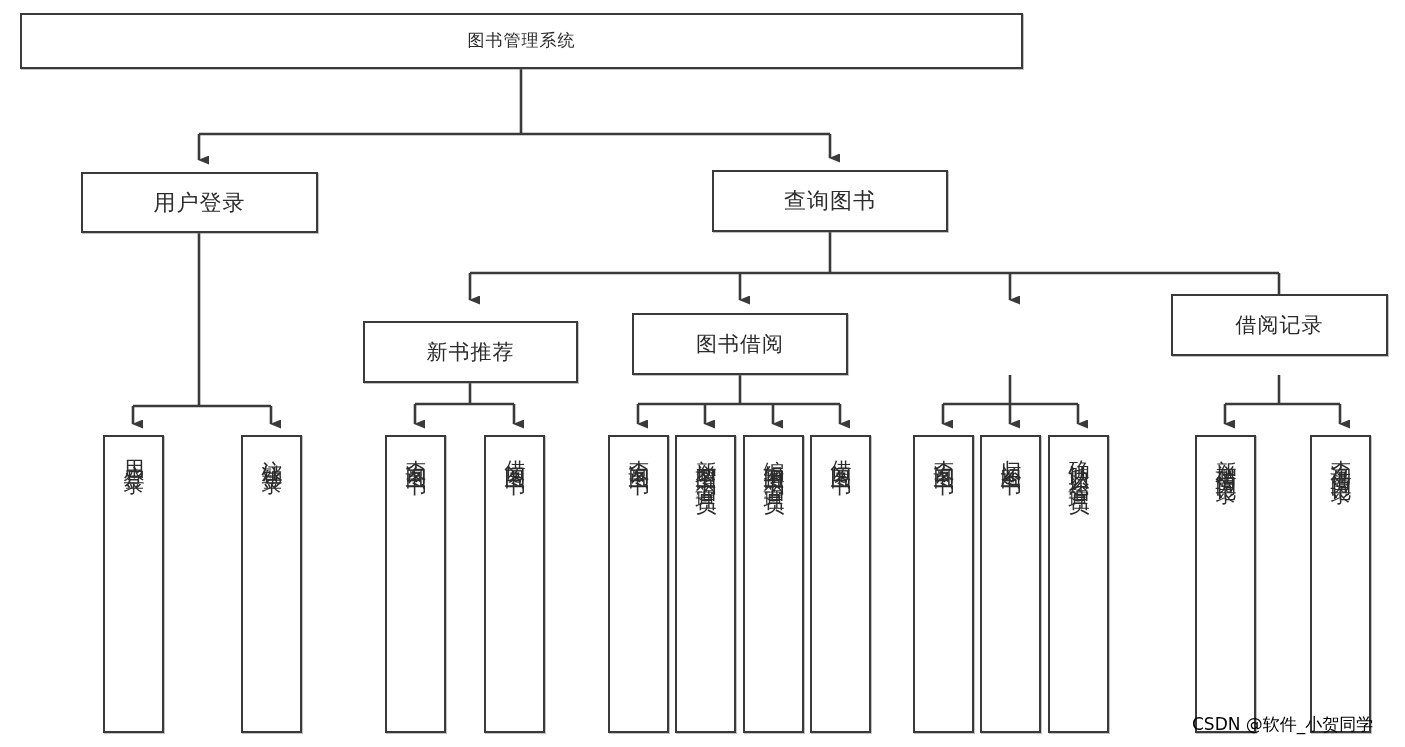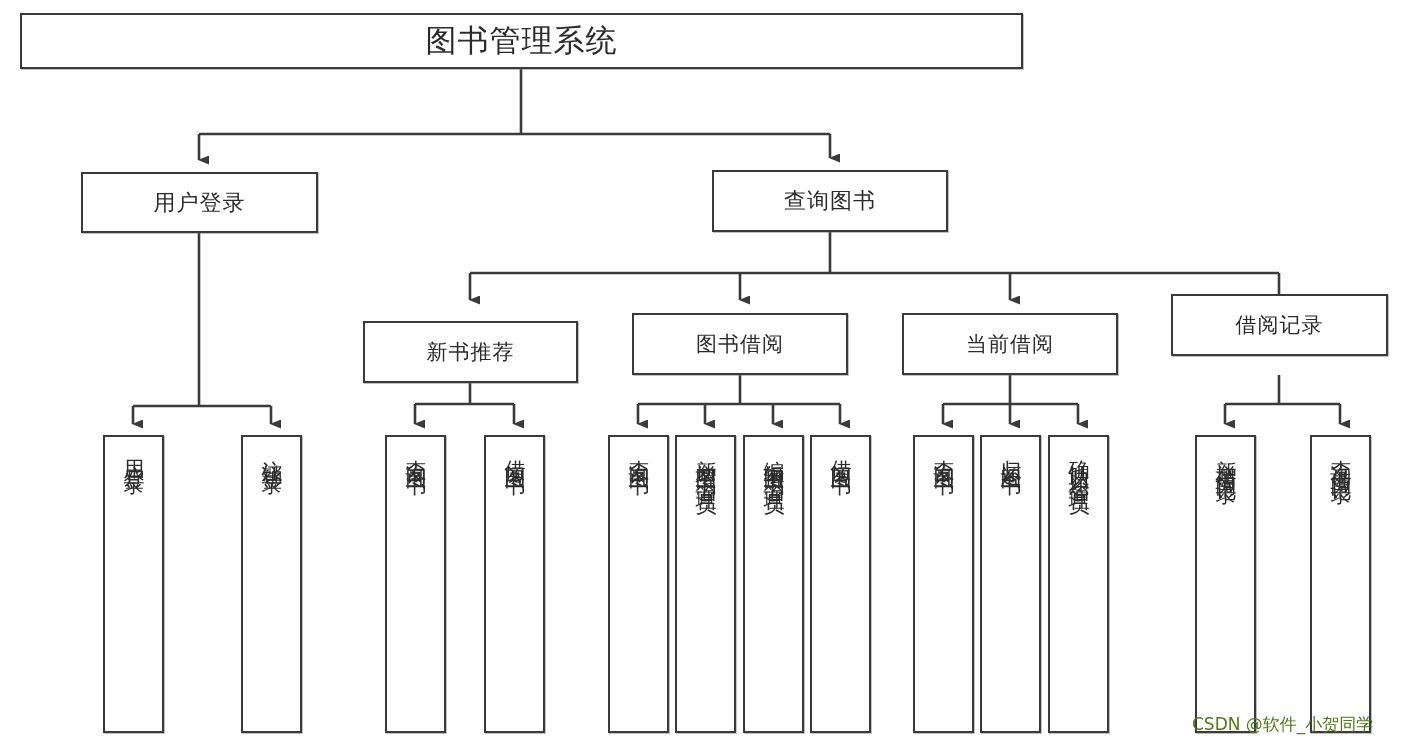--- a/index.html
+++ b/index.html
@@ -36,42 +36,42 @@
     align-items: center;
     justify-content: center;
     z-index: 2;
   }
   .node-label {
     color: #2b2b2b;
     letter-spacing: 1px;
     white-space: nowrap;
     line-height: 1.15;
   }
-  .node-root .node-label { font-size: 31px; }
+  .node-root .node-label { font-size: 17px; }
   .node-l1 .node-label { font-size: 22px; }
   .node-l2 .node-label { font-size: 21px; }
   .node-leaf {
     align-items: flex-start;
     justify-content: center;
     padding-top: 6px;
   }
   .node-leaf .node-label {
     writing-mode: vertical-rl;
     text-orientation: upright;
     font-size: 21px;
     letter-spacing: 5px;
     line-height: 1;
     white-space: nowrap;
   }
   #watermark {
     position: absolute;
     left: 1192px;
     top: 713px;
     font-size: 17px;
-    color: #4d7c0f;
+    color: #000000;
     white-space: nowrap;
     z-index: 5;
     font-family: "DejaVu Sans", "Liberation Sans", sans-serif;
   }
 </style>
 </head>
 <body>
 
 <div id="diagram-root">
 
@@ -135,23 +135,20 @@
   <div class="node node-l1" style="left:712px; top:170px; width:236px; height:62px;">
     <span class="node-label">查询图书</span>
   </div>
 
   <div class="node node-l2" style="left:363px; top:313px; width:215px; height:62px;margin-top:8px;">
     <span class="node-label">新书推荐</span>
   </div>
   <div class="node node-l2" style="left:632px; top:313px; width:216px; height:62px;">
     <span class="node-label">图书借阅</span>
   </div>
-  <div class="node node-l2" style="left:902px; top:313px; width:216px; height:62px;">
-    <span class="node-label">当前借阅</span>
-  </div>
   <div class="node node-l2" style="left:1171px; top:294px; width:217px; height:62px;">
     <span class="node-label">借阅记录</span>
   </div>
 
   <div class="node node-leaf" style="left:103px; top:435px; width:61px; height:298px;">
     <span class="node-label">用户登录</span>
   </div>
   <div class="node node-leaf" style="left:241px; top:435px; width:61px; height:298px;">
     <span class="node-label">注销登录</span>
   </div>

